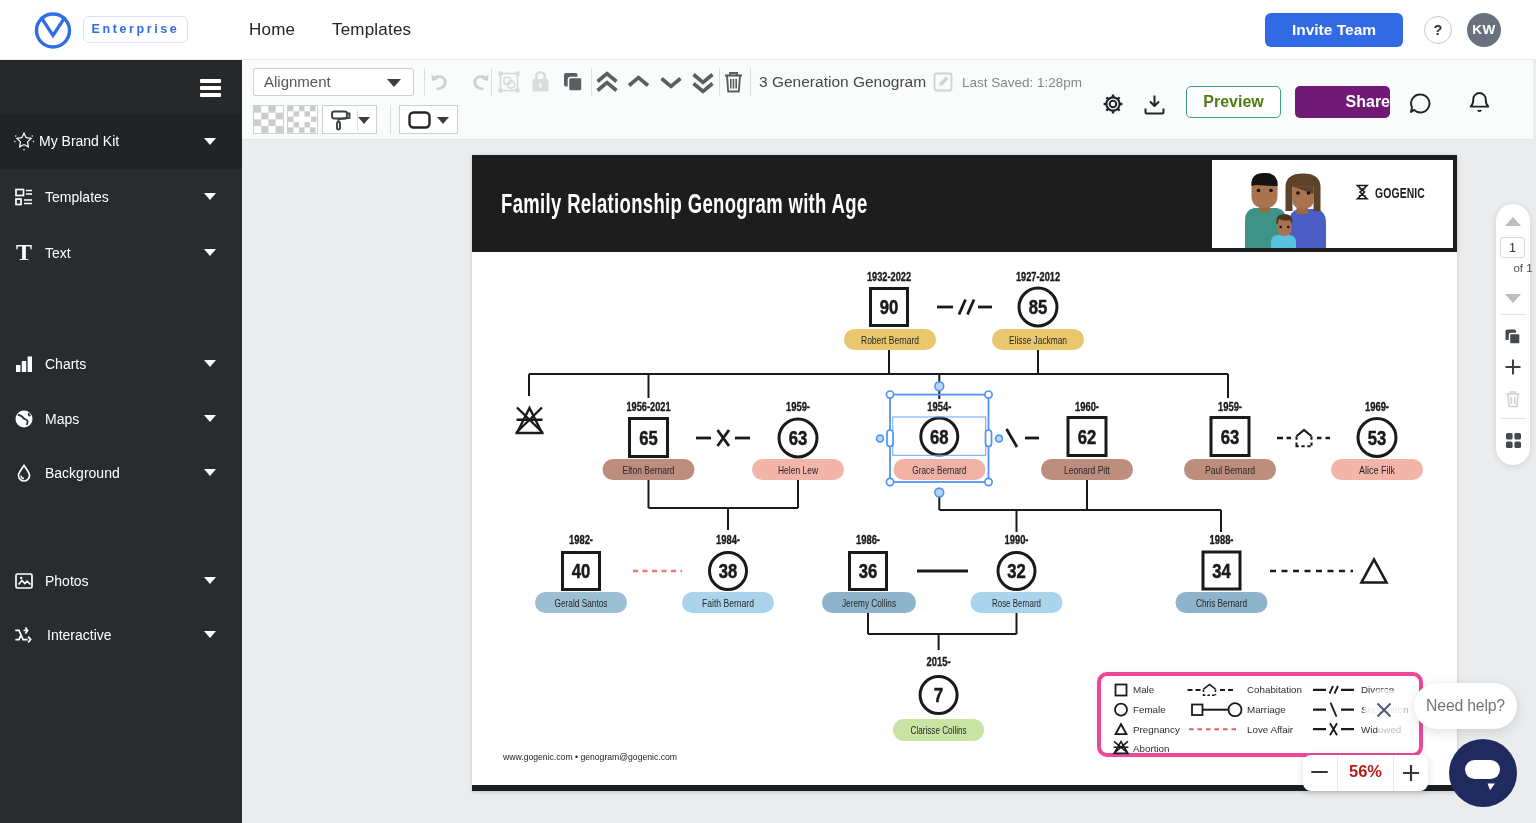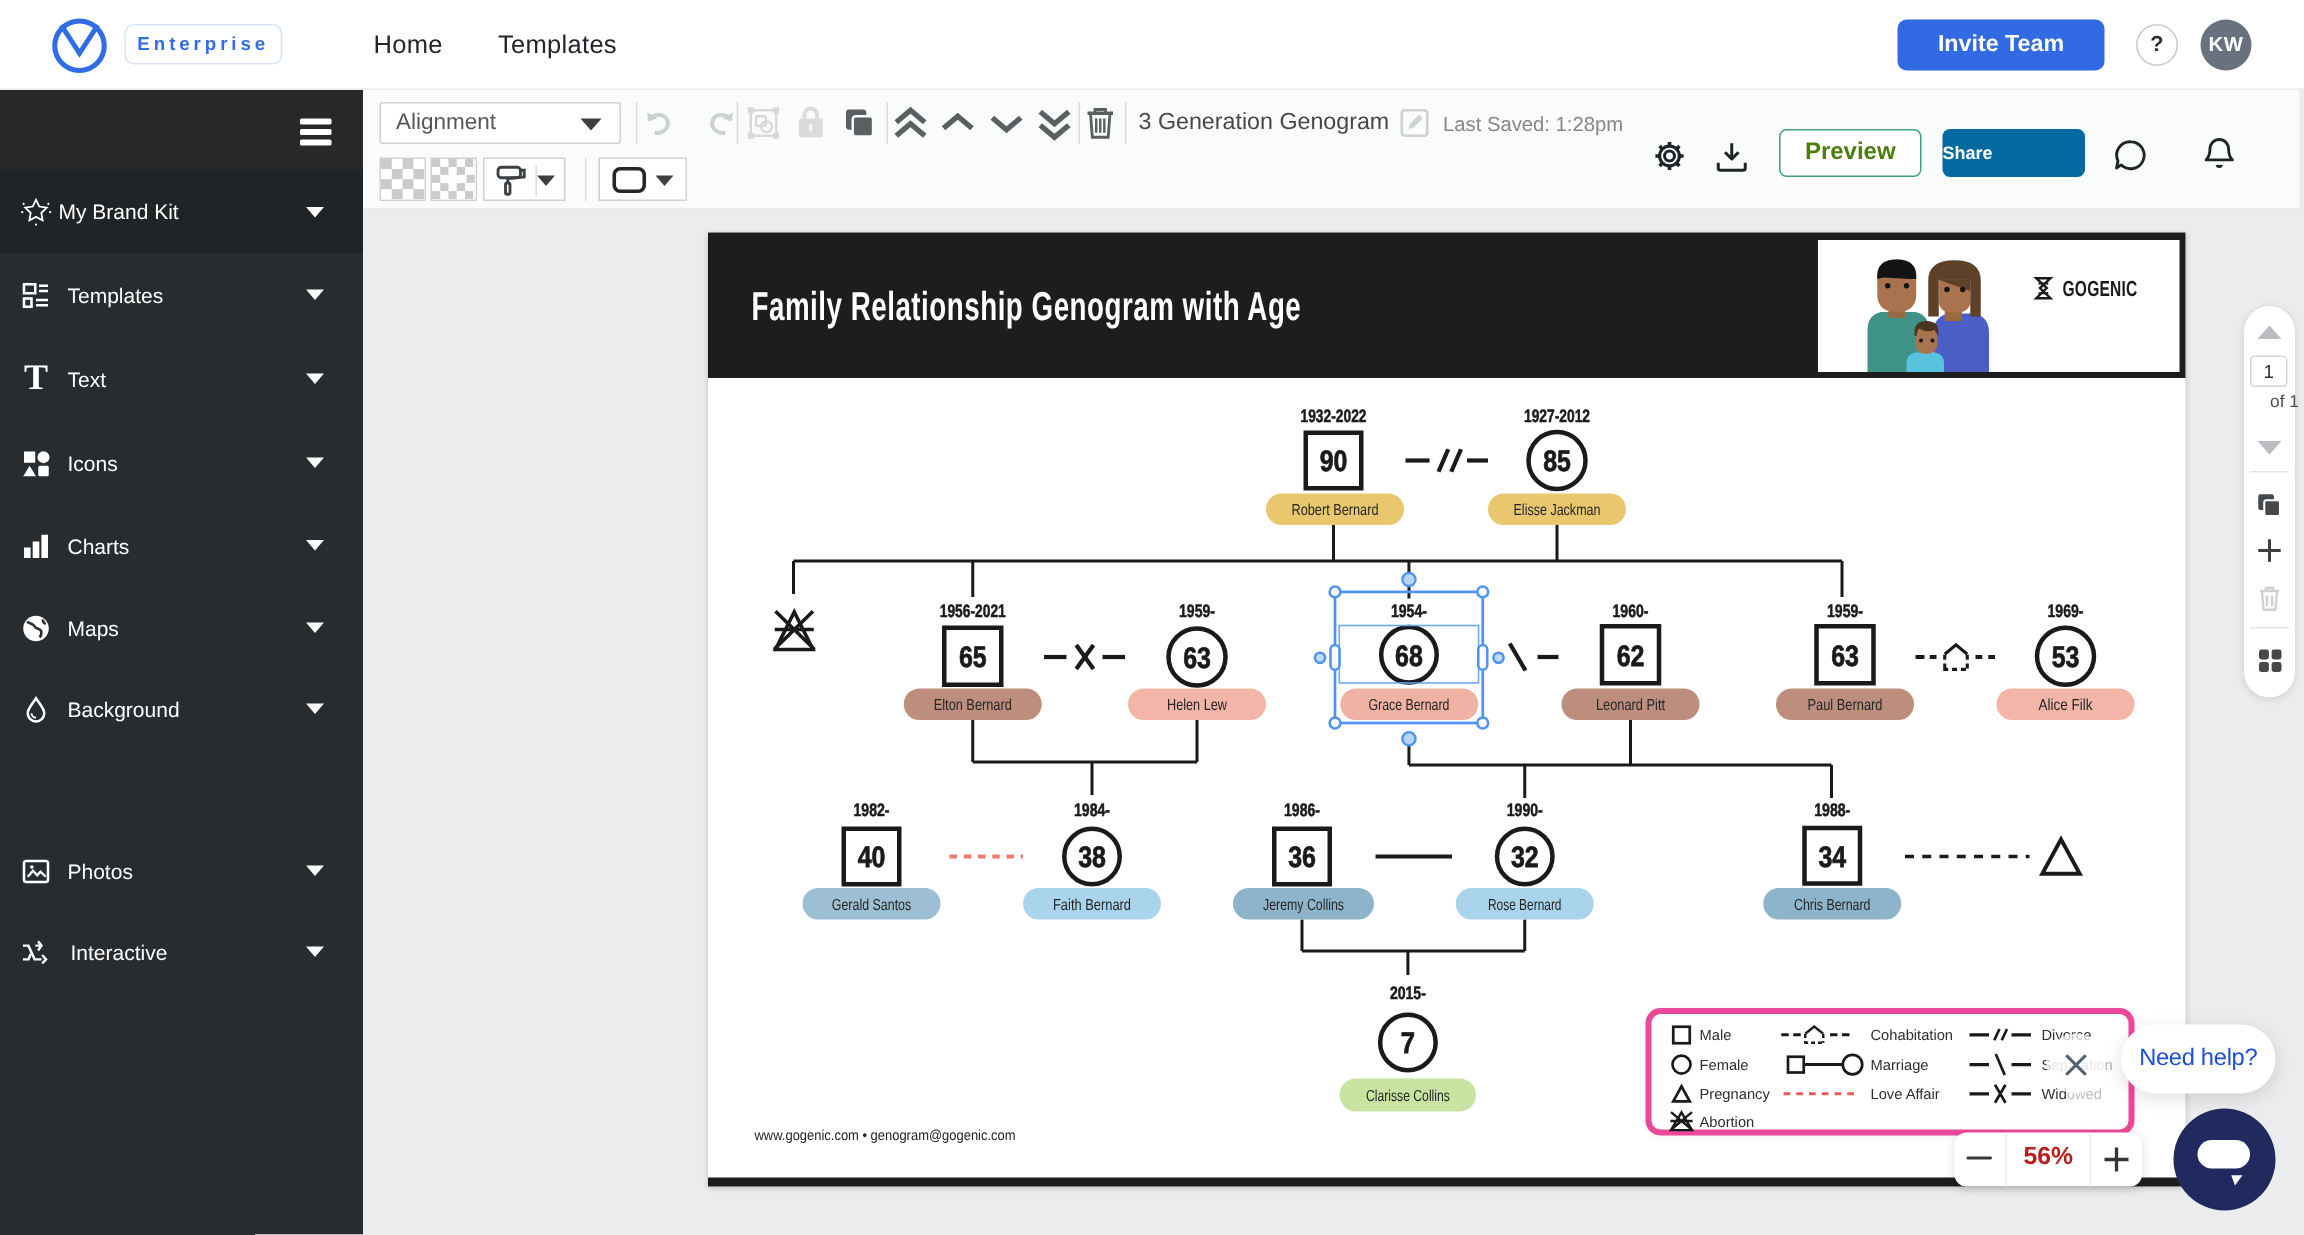--- a/index.html
+++ b/index.html
@@ -68,32 +68,20 @@
     <span class="lbl">Templates</span>
       <span class="chev"></span>
   </div>
   <div class="side-item" style="top:165px;">
     <span class="ic">
         <span style="font-family:'Liberation Serif',serif;font-size:24px;color:#fff;font-weight:600;">T</span>
       </span>
     <span class="lbl">Text</span>
       <span class="chev"></span>
   </div>
-  <div class="side-item" style="top:221px;">
-    <span class="ic">
-        <svg width="22" height="22" viewBox="0 0 22 22" fill="#fff">
-          <rect x="3" y="3" width="7.5" height="7.5"></rect>
-          <circle cx="16" cy="6.75" r="4"></circle>
-          <path d="M6.75 12.5l4.25 7h-8.5z"></path>
-          <rect x="12.5" y="12.5" width="7" height="7" rx="1"></rect>
-        </svg>
-      </span>
-    <span class="lbl">Icons</span>
-      <span class="chev"></span>
-  </div>
   <div class="side-item" style="top:276px;">
     <span class="ic">
         <svg width="22" height="22" viewBox="0 0 22 22" fill="#fff">
           <rect x="3" y="12" width="4.4" height="7"></rect>
           <rect x="8.8" y="8" width="4.4" height="11"></rect>
           <rect x="14.6" y="3.5" width="4.4" height="15.5"></rect>
         </svg>
       </span>
     <span class="lbl">Charts</span>
       <span class="chev"></span>
@@ -206,21 +194,21 @@
     <circle cx="12" cy="12" r="6.6" stroke-width="2.1"></circle>
     <g stroke-width="2.4">
         <path d="M12 5.4V2.6 M12 18.6V21.4 M5.4 12H2.6 M18.6 12H21.4 M7.3 7.3L5.4 5.4 M16.7 7.3L18.6 5.4 M7.3 16.7L5.4 18.6 M16.7 16.7L18.6 18.6"></path>
       </g>
   </svg>
   <svg class="abs" style="left:901px;top:33px" width="23" height="23" viewBox="0 0 23 23" fill="none" stroke="#202427" stroke-width="2">
     <path d="M11.5 2.5v10M7 8.5l4.5 4.5L16 8.5" stroke-linejoin="round"></path>
     <path d="M2.5 15.5v3.5a1.5 1.5 0 0 0 1.5 1.5h15a1.5 1.5 0 0 0 1.5-1.5v-3.5"></path>
   </svg>
   <div class="abs" style="left:944px;top:26px;width:95px;height:32px;background:#fff;border:1.8px solid #41a081;border-radius:5px;color:#4d7c0f;font-size:16px;font-weight:700;text-align:center;line-height:29px;">Preview</div>
-  <div class="abs" style="left:1053px;top:26px;width:95px;height:32px;background:#0369a1;border-radius:5px;color:#fff;font-size:12px;font-weight:700;text-align:left;line-height:32px;">Share</div>
+  <div class="abs" style="left:1053px;top:26px;width:95px;height:32px;background:#701a75;border-radius:5px;color:#fff;font-size:16px;font-weight:700;text-align:right;line-height:32px;">Share</div>
   <svg class="abs" style="left:1166px;top:31px" width="25" height="25" viewBox="0 0 25 25" fill="none" stroke="#202427" stroke-width="1.9">
     <path d="M12.5 3.5a9 9 0 1 1-6.4 15.4L3 21l1-4.6A9 9 0 0 1 12.5 3.5z" stroke-linejoin="round"></path>
   </svg>
   <svg class="abs" style="left:1225px;top:30px" width="25" height="25" viewBox="0 0 25 25" fill="none" stroke="#202427" stroke-width="1.9">
     <path d="M12.5 3a6.2 6.2 0 0 1 6.2 6.2c0 5 1.8 6.6 2.6 7.4H3.7c.8-.8 2.6-2.4 2.6-7.4A6.2 6.2 0 0 1 12.5 3z" stroke-linejoin="round"></path>
     <path d="M10.9 20a1.7 1.7 0 0 0 3.2 0"></path>
   </svg>
 
   <div class="tbtn" style="left:11px;top:45px;width:31px;height:29px;">
     <svg width="29" height="27" viewBox="0 0 29 27">
@@ -493,21 +481,21 @@
         <rect x="1" y="1" width="6.6" height="6.6" rx="1.6"></rect>
         <rect x="9.4" y="1" width="6.6" height="6.6" rx="1.6"></rect>
         <rect x="1" y="9.4" width="6.6" height="6.6" rx="1.6"></rect>
         <rect x="9.4" y="9.4" width="6.6" height="6.6" rx="1.6"></rect>
       </svg>
     </div>
     <div class="abs" style="left:1122px;top:548px;width:40px;height:40px;border-radius:50%;background:rgba(255,255,255,.72);"></div>
     <svg class="abs" style="left:1134px;top:561px" width="16" height="16" viewBox="0 0 16 16" stroke="#51606e" stroke-width="2.1">
       <path d="M1.5 1.5L14.5 14.5 M14.5 1.5L1.5 14.5"></path>
     </svg>
-    <div class="abs" style="left:1172px;top:542px;width:103px;height:46px;background:#fff;border-radius:23px;box-shadow:0 3px 12px rgba(0,0,0,.13);font-size:15.8px;font-weight:500;color:#1d4ed8;text-align:center;line-height:46px;letter-spacing:-.2px;">Need help?</div>
+    <div class="abs" style="left:1172px;top:542px;width:103px;height:46px;background:#fff;border-radius:23px;box-shadow:0 3px 12px rgba(0,0,0,.13);font-size:15.8px;font-weight:500;color:#737373;text-align:center;line-height:46px;letter-spacing:-.2px;">Need help?</div>
     <div class="abs" style="left:1061px;top:613.5px;width:125px;height:36px;background:#fff;border-radius:8px;box-shadow:0 2px 8px rgba(0,0,0,.14);">
       <div class="abs" style="left:34px;top:0;width:1px;height:36px;background:#ececee;"></div>
       <div class="abs" style="left:90px;top:0;width:1px;height:36px;background:#ececee;"></div>
       <div class="abs" style="left:8px;top:16.5px;width:17px;height:2.4px;background:#32363b;border-radius:1px;"></div>
       <div class="abs" style="left:35px;top:7px;width:55px;text-align:center;font-size:16.5px;font-weight:600;color:#b91c1c;">56%</div>
       <svg class="abs" style="left:99px;top:9px" width="18" height="18" viewBox="0 0 18 18" stroke="#32363b" stroke-width="2.2">
         <path d="M9 1V17 M1 9H17"></path>
       </svg>
     </div>
     <div class="abs" style="left:1207px;top:598px;width:68px;height:68px;border-radius:50%;background:#202a5e;"></div>

